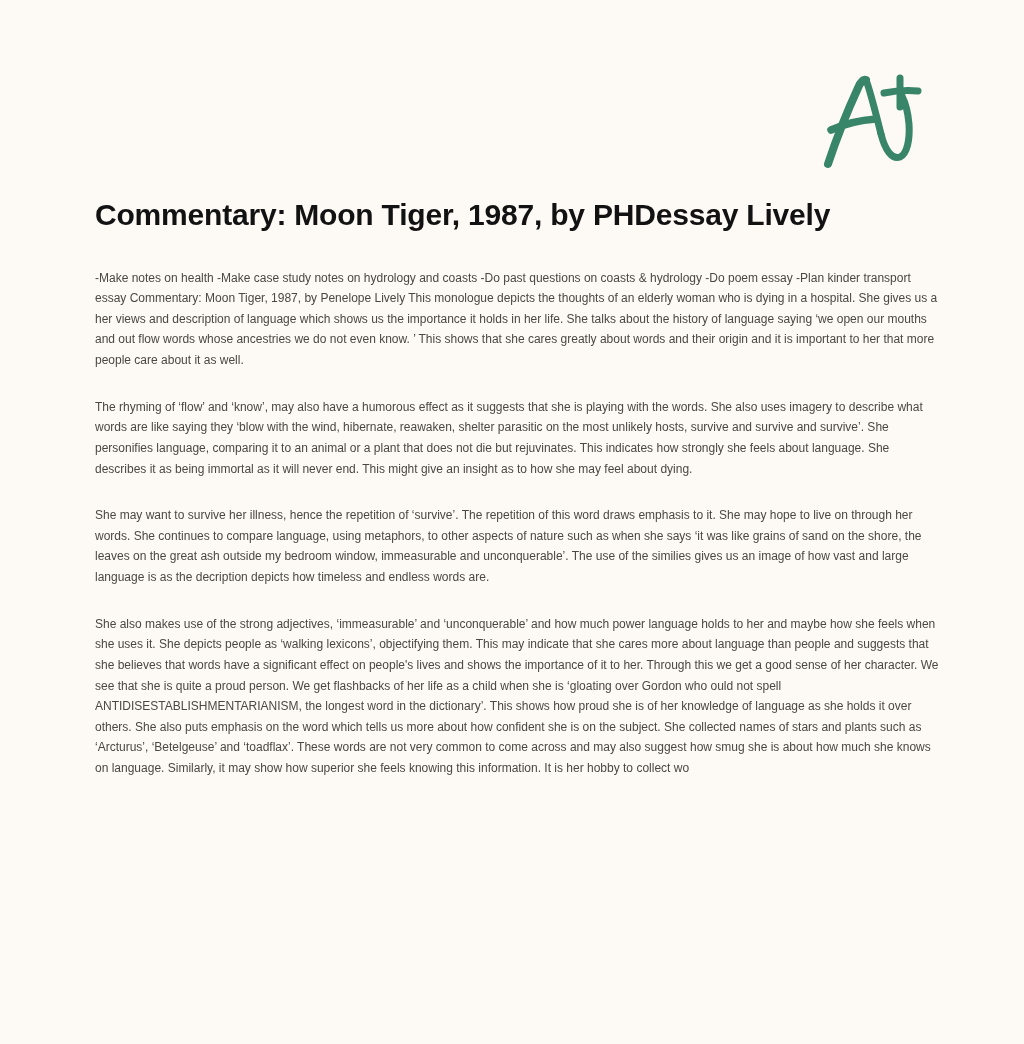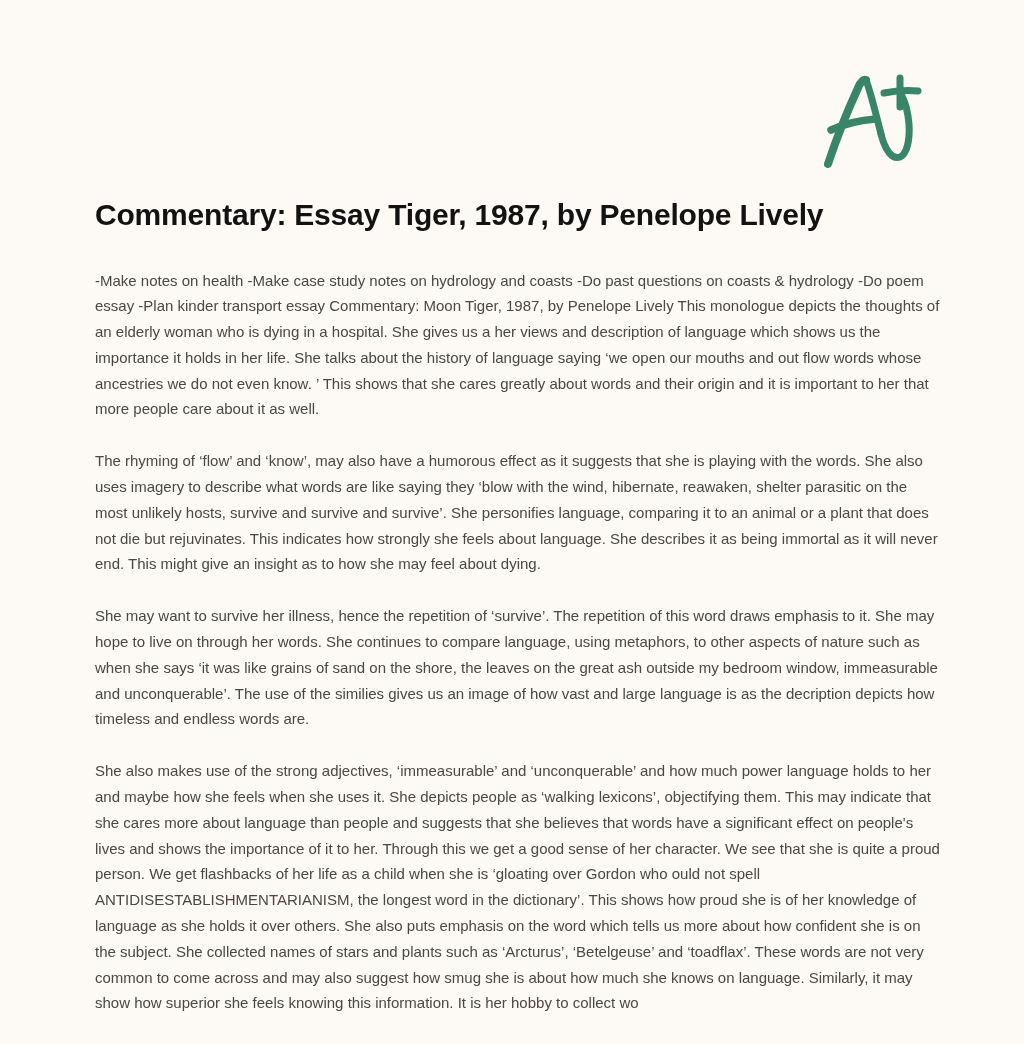--- a/index.html
+++ b/index.html
@@ -90,21 +90,21 @@
     font-size: 30px;
     font-weight: bold;
     color: #121212;
     letter-spacing: -0.2px;
     line-height: 1.25;
     margin: 0 0 34px 0;
   }
 
   .article-body p {
     margin: 0 0 26px 0;
-    font-size: 15px;
+    font-size: 12px;
     line-height: 1.72;
     color: #4b4743;
     text-align: left;
   }
 
   .article-body p:last-child {
     margin-bottom: 0;
   }
 </style>
 </head>
@@ -130,21 +130,21 @@
           <path d="M88 16 C88 26, 88 36, 88 45" stroke-width="7"></path>
 
           <path d="M72 31 C82 29, 96 28, 106 29" stroke-width="7"></path>
         </g>
       </svg>
     </div>
 
   </div>
 
   <div class="article">
-    <h1 class="article-title">Commentary: Essay Tiger, 1987, by Penelope Lively</h1>
+    <h1 class="article-title">Commentary: Moon Tiger, 1987, by PHDessay Lively</h1>
 
     <div class="article-body">
       <p>-Make notes on health -Make case study notes on hydrology and coasts -Do past questions on coasts &amp; hydrology -Do poem essay -Plan kinder transport essay Commentary: Moon Tiger, 1987, by Penelope Lively This monologue depicts the thoughts of an elderly woman who is dying in a hospital. She gives us a her views and description of language which shows us the importance it holds in her life. She talks about the history of language saying ‘we open our mouths and out flow words whose ancestries we do not even know. ’ This shows that she cares greatly about words and their origin and it is important to her that more people care about it as well.</p>
       <p>The rhyming of ‘flow’ and ‘know’, may also have a humorous effect as it suggests that she is playing with the words. She also uses imagery to describe what words are like saying they ‘blow with the wind, hibernate, reawaken, shelter parasitic on the most unlikely hosts, survive and survive and survive’. She personifies language, comparing it to an animal or a plant that does not die but rejuvinates. This indicates how strongly she feels about language. She describes it as being immortal as it will never end. This might give an insight as to how she may feel about dying.</p>
       <p>She may want to survive her illness, hence the repetition of ‘survive’. The repetition of this word draws emphasis to it. She may hope to live on through her words. She continues to compare language, using metaphors, to other aspects of nature such as when she says ‘it was like grains of sand on the shore, the leaves on the great ash outside my bedroom window, immeasurable and unconquerable’. The use of the similies gives us an image of how vast and large language is as the decription depicts how timeless and endless words are.</p>
       <p>She also makes use of the strong adjectives, ‘immeasurable’ and ‘unconquerable’ and how much power language holds to her and maybe how she feels when she uses it. She depicts people as ‘walking lexicons’, objectifying them. This may indicate that she cares more about language than people and suggests that she believes that words have a significant effect on people's lives and shows the importance of it to her. Through this we get a good sense of her character. We see that she is quite a proud person. We get flashbacks of her life as a child when she is ‘gloating over Gordon who ould not spell ANTIDISESTABLISHMENTARIANISM, the longest word in the dictionary’. This shows how proud she is of her knowledge of language as she holds it over others. She also puts emphasis on the word which tells us more about how confident she is on the subject. She collected names of stars and plants such as ‘Arcturus’, ‘Betelgeuse’ and ‘toadflax’. These words are not very common to come across and may also suggest how smug she is about how much she knows on language. Similarly, it may show how superior she feels knowing this information. It is her hobby to collect wo</p>
     </div>
   </div>
 
 </div>

